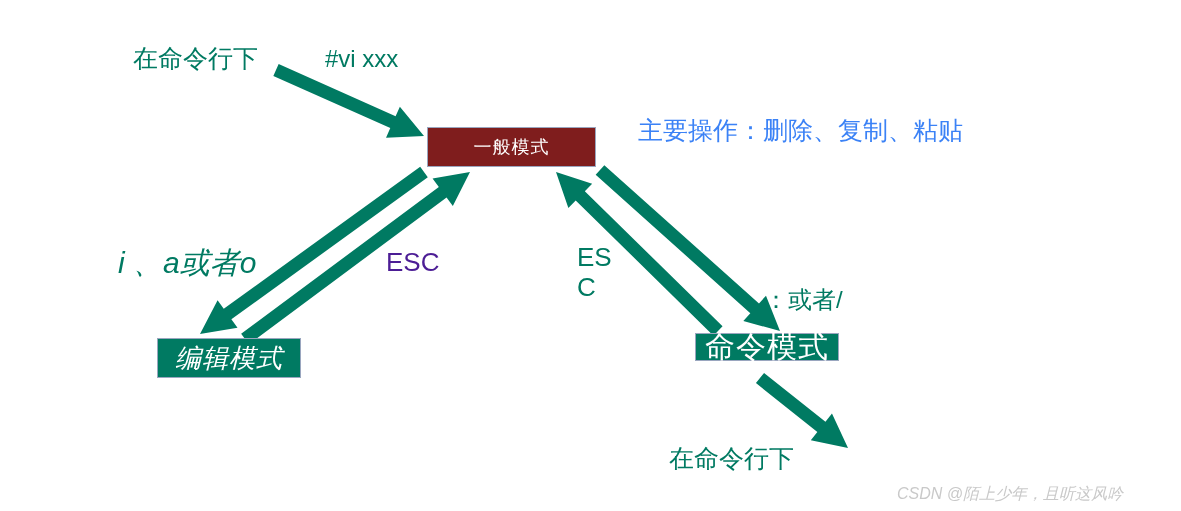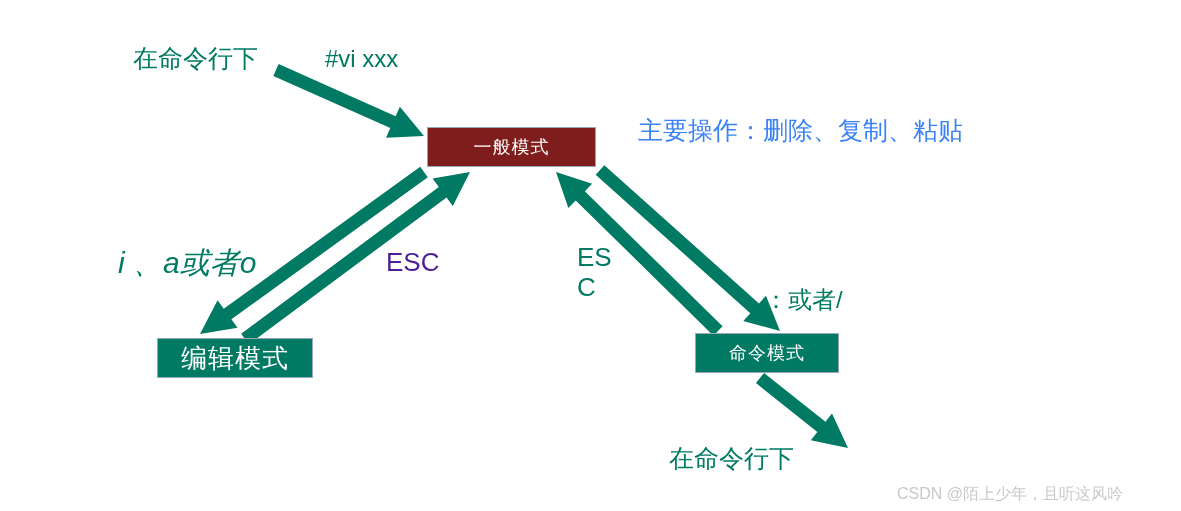--- a/index.html
+++ b/index.html
@@ -46,45 +46,46 @@
     white-space: pre;
     line-height: 1.15;
   }
   .teal-text { color: #007a62; }
   .red-text  { color: #fe0000; }
   .italic-text { font-style: italic; }
   .watermark {
     position: absolute;
     color: #c9c9c9;
     white-space: nowrap;
+    font-style: italic;
   }
 </style>
 </head>
 <body>
 
 <div id="stage">
 
   <svg id="arrow-layer" viewBox="0 0 1181 511" width="1181" height="511">
       <polygon points="273.35,75.94 390.30,128.09 386.02,137.68 424.00,136.00 399.87,106.63 395.60,116.22 278.65,64.06" fill="#007a62"></polygon>
       <polygon points="420.19,166.73 223.74,308.81 217.59,300.30 200.00,334.00 237.51,327.85 231.36,319.34 427.81,177.27" fill="#007a62"></polygon>
       <polygon points="248.87,344.22 446.57,197.48 452.83,205.91 470.00,172.00 432.57,178.61 438.82,187.04 241.13,333.78" fill="#007a62"></polygon>
       <polygon points="595.67,174.84 750.32,313.18 743.32,321.00 780.00,331.00 765.99,295.66 758.99,303.49 604.33,165.16" fill="#007a62"></polygon>
       <polygon points="722.55,326.36 584.82,191.18 592.17,183.68 556.00,172.00 568.36,207.95 575.71,200.45 713.45,335.64" fill="#007a62"></polygon>
       <polygon points="755.95,383.09 817.35,431.92 810.81,440.14 848.00,448.00 831.97,413.53 825.44,421.75 764.05,372.91" fill="#007a62"></polygon>
     </svg>
 
   <div class="node-box" id="node-general" style="left: 427px; top: 127px; width: 169px; height: 40px; font-size: 18px; background: #7f1d1d; border-color: rgb(154, 166, 191); color: rgb(255, 255, 255);">
     <span class="node-label">一般模式</span>
   </div>
 
-  <div class="node-box" id="node-edit" style="left: 157px; top: 338px; width: 156px; height: 40px; font-size: 26px; background: rgb(0, 122, 98); border-color: rgb(154, 166, 191); color: rgb(255, 255, 255);">
+  <div class="node-box" id="node-edit" style="left: 157px; top: 338px; width: 144px; height: 40px; font-size: 26px; background: rgb(0, 122, 98); border-color: rgb(154, 166, 191); color: rgb(255, 255, 255); font-style: italic;">
     <span class="node-label">编辑模式</span>
   </div>
 
-  <div class="node-box" id="node-command" style="left: 695px; top: 333px; width: 144px; height: 40px; font-size: 18px; background: rgb(0, 122, 98); border-color: rgb(154, 166, 191); color: rgb(255, 255, 255);">
+  <div class="node-box" id="node-command" style="left: 695px; top: 333px; width: 144px; height: 28px; font-size: 30px; background: rgb(0, 122, 98); border-color: rgb(154, 166, 191); color: rgb(255, 255, 255);">
     <span class="node-label">命令模式</span>
   </div>
 
   <div class="lbl teal-text" style="left: 133px; top: 44px; font-size: 25px; color: rgb(0, 122, 98);">在命令行下</div>
   <div class="lbl teal-text" style="left: 314px; top: 45px; font-size: 24px; color: rgb(0, 122, 98); margin-left: 11px;">#vi xxx</div>
   <div class="lbl red-text" style="left: 626px; top: 116px; font-size: 25px; color: #3b82f6; margin-left: 12px;">主要操作：删除、复制、粘贴</div>
   <div class="lbl teal-text italic-text" style="left: 118px; top: 246px; font-size: 30px; color: rgb(0, 122, 98); font-style: italic; text-align: center;">i 、a或者o</div>
   <div class="lbl teal-text" style="left: 386px; top: 248px; font-size: 26px; color: #4c1d95;">ESC</div>
   <div class="lbl teal-text" style="left: 577px; top: 243px; font-size: 26px; color: rgb(0, 122, 98);">ES
 C</div>

